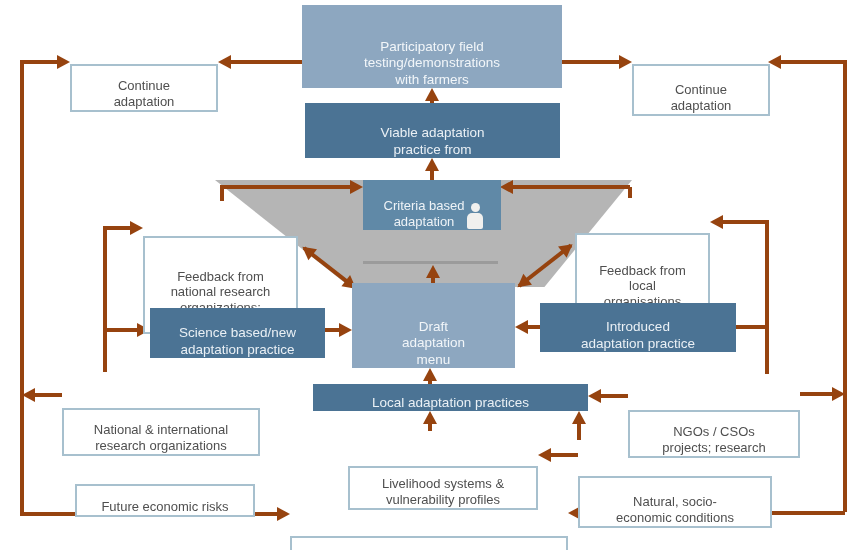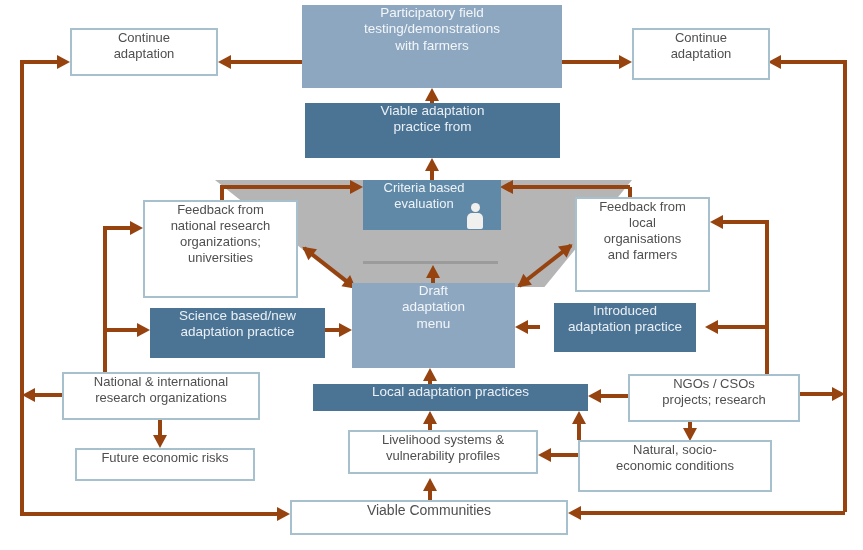--- a/index.html
+++ b/index.html
@@ -1,21 +1,21 @@
 <!DOCTYPE html>
 <html><head>
 <meta charset="utf-8">
 <style>
   html,body{margin:0;padding:0;background:#ffffff;}
   #canvas{position:relative;width:863px;height:550px;background:#ffffff;overflow:hidden;
           font-family:"Liberation Sans",sans-serif;}
-  .box{position:absolute;display:flex;align-items:flex-start;justify-content:center;
+  .box{position:absolute;display:flex;align-items:flex-end;justify-content:center;
        text-align:center;box-sizing:border-box;z-index:4;}
   .box span{white-space:pre-line;line-height:1.22;}
-  .white{background:#ffffff;border:2px solid #a7c0ce;color:#4f4f4f;font-size:13px;}
+  .white{background:#ffffff;border:2px solid #a7c0ce;color:#4f4f4f;font-size:13px;margin-top:36px;}
   .light{background:#8da7c0;color:#f2f6f9;font-size:13.5px;}
   .dark{background:#4b7394;color:#eaf0f5;font-size:13.5px;}
   .crit{background:#6089a7;color:#eef3f7;font-size:13px;z-index:5;}
   .trap{position:absolute;left:215px;top:180px;width:417px;height:107px;background:#b5b5b5;
         clip-path:polygon(0% 0%,100% 0%,79% 100%,32.4% 100%);z-index:1;}
   .grayline{position:absolute;left:363px;top:261px;width:135px;height:3px;background:#9b9b9b;z-index:2;}
   .hl,.vl{position:absolute;background:#96430f;z-index:3;}
   .hl{height:4px;} .vl{width:4px;}
   .ah{position:absolute;width:0;height:0;z-index:3;}
   .ah-r{border-top:7px solid transparent;border-bottom:7px solid transparent;border-left:13px solid #96430f;}
@@ -127,21 +127,21 @@
   <div class="box white" style="left:632px;top:28px;width:138px;height:52px;">
     <span>Continue
 adaptation</span>
   </div>
   <div class="box dark" style="left:305px;top:103px;width:255px;height:55px;">
     <span>Viable adaptation
 practice from</span>
   </div>
   <div class="box crit" style="left:363px;top:180px;width:138px;height:50px;padding-right:16px;">
     <span>Criteria based
-evaluation</span>
+adaptation</span>
   </div>
   <div class="person">
     <div class="p-head"></div>
     <div class="p-body"></div>
   </div>
   <div class="box white" style="left:143px;top:200px;width:155px;height:98px;">
     <span>Feedback from
 national research
 organizations;
 universities</span>
@@ -154,21 +154,21 @@
   </div>
   <div class="box light" style="left:352px;top:283px;width:163px;height:85px;">
     <span>Draft
 adaptation
 menu</span>
   </div>
   <div class="box dark" style="left:150px;top:308px;width:175px;height:50px;">
     <span>Science based/new
 adaptation practice</span>
   </div>
-  <div class="box dark" style="left:540px;top:303px;width:142px;height:49px;margin-left:14px;">
+  <div class="box dark" style="left:540px;top:303px;width:196px;height:49px;">
     <span>Introduced
 adaptation practice</span>
   </div>
   <div class="box dark" style="left:313px;top:384px;width:275px;height:27px;">
     <span>Local adaptation practices</span>
   </div>
   <div class="box white" style="left:62px;top:372px;width:198px;height:48px;">
     <span>National &amp; international
 research organizations</span>
   </div>

